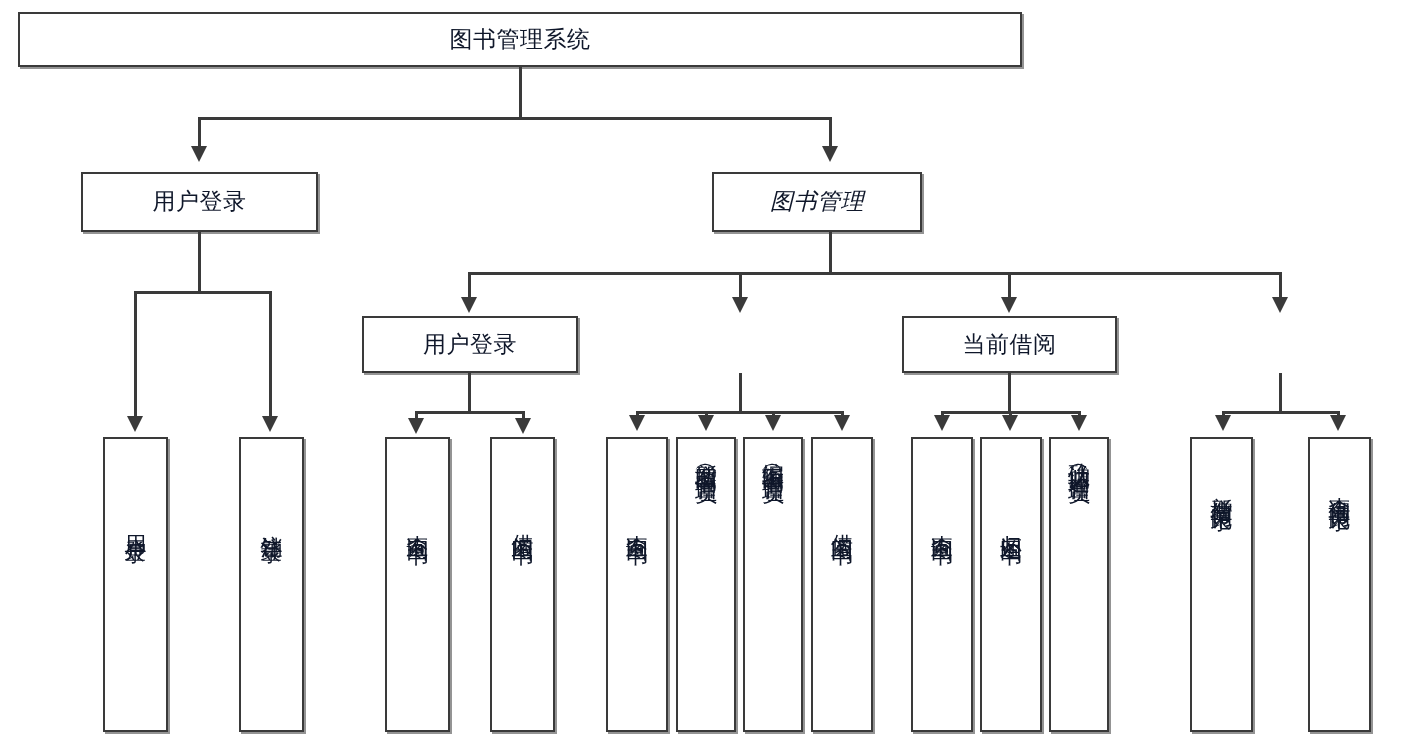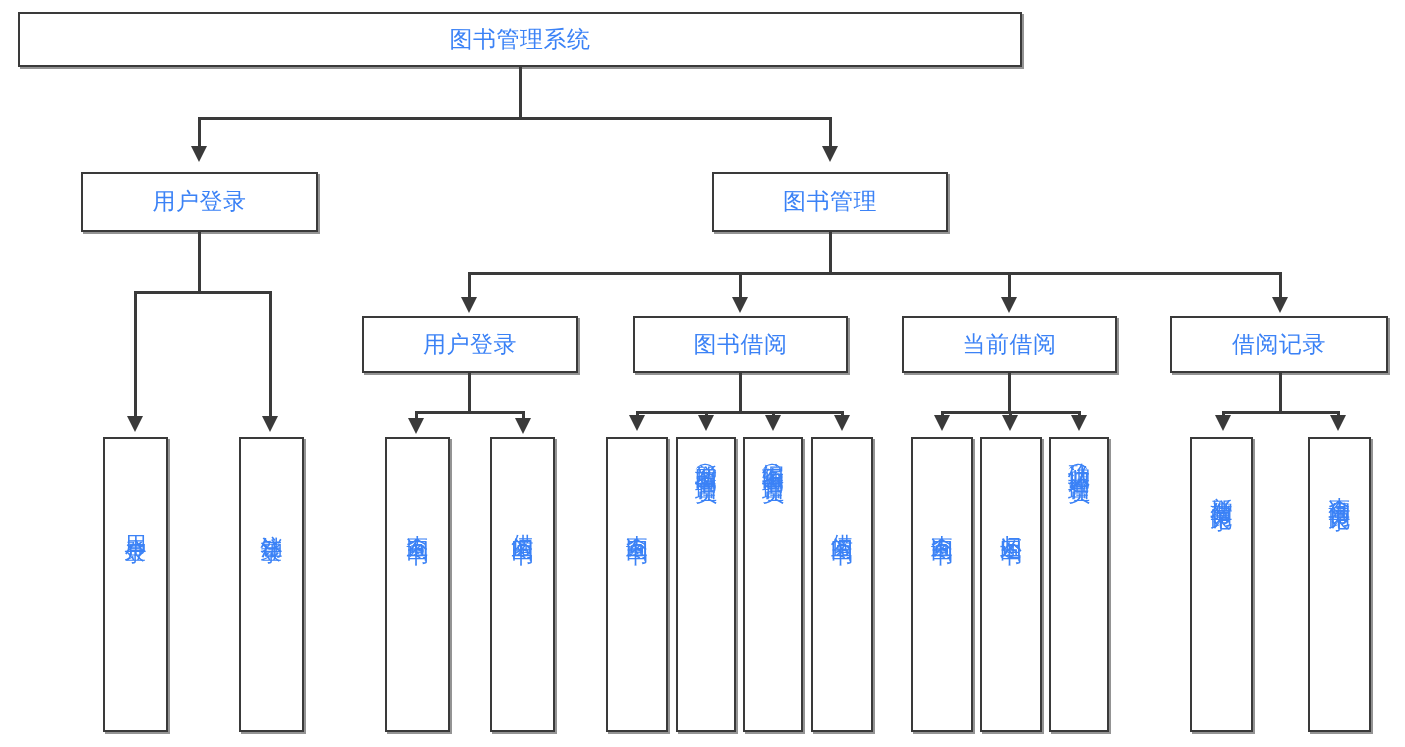--- a/index.html
+++ b/index.html
@@ -21,21 +21,21 @@
   
   .node {
     position: absolute;
     box-sizing: border-box;
     background: #ffffff;
     border: 2px solid #3a3a3a;
     box-shadow: 2px 2px 0 0 rgba(60,60,60,0.55);
     display: flex;
     align-items: center;
     justify-content: center;
-    color: #3b82f6;
+    color: #0f172a;
   }
   .node .label {
     display: block;
     text-align: center;
     line-height: 1.12;
     white-space: pre;
   }
   
   .node.h .label {
     font-size: 23px;
@@ -98,21 +98,21 @@
 
   <div class="ln v" style="left:198px; top:117px; width:3px; height:33px;"></div>
   <div class="arrow" style="left:191px; top:146px;"></div>
   <div class="ln v" style="left:829px; top:117px; width:3px; height:33px;"></div>
   <div class="arrow" style="left:822px; top:146px;"></div>
 
   <div class="node h" style="left:81px; top:172px; width:237px; height:60px;">
     <span class="label">用户登录</span>
   </div>
 
-  <div class="node h" style="left:712px; top:172px; width:236px; height:60px;">
+  <div class="node h" style="left:712px; top:172px; width:210px; height:60px;font-style:italic;">
     <span class="label">图书管理</span>
   </div>
 
   <div class="ln v" style="left:198px; top:232px; width:3px; height:61px;"></div>
   <div class="ln h" style="left:134px; top:291px; width:136px; height:3px;"></div>
   <div class="ln v" style="left:134px; top:291px; width:3px; height:129px;"></div>
   <div class="arrow" style="left:127px; top:416px;"></div>
   <div class="ln v" style="left:269px; top:291px; width:3px; height:129px;"></div>
   <div class="arrow" style="left:262px; top:416px;"></div>
 
@@ -123,28 +123,22 @@
   <div class="ln v" style="left:739px; top:272px; width:3px; height:29px;"></div>
   <div class="arrow" style="left:732px; top:297px;"></div>
   <div class="ln v" style="left:1008px; top:272px; width:3px; height:29px;"></div>
   <div class="arrow" style="left:1001px; top:297px;"></div>
   <div class="ln v" style="left:1279px; top:272px; width:3px; height:29px;"></div>
   <div class="arrow" style="left:1272px; top:297px;"></div>
 
   <div class="node h" style="left:362px; top:316px; width:216px; height:57px;">
     <span class="label">用户登录</span>
   </div>
-  <div class="node h" style="left:633px; top:316px; width:215px; height:57px;">
-    <span class="label">图书借阅</span>
-  </div>
   <div class="node h" style="left:902px; top:316px; width:215px; height:57px;">
     <span class="label">当前借阅</span>
-  </div>
-  <div class="node h" style="left:1170px; top:316px; width:218px; height:57px;">
-    <span class="label">借阅记录</span>
   </div>
 
   <div class="ln v" style="left:468px; top:373px; width:3px; height:40px;"></div>
   <div class="ln h" style="left:415px; top:411px; width:110px; height:3px;"></div>
   <div class="ln v" style="left:415px; top:411px; width:3px; height:14px;"></div>
   <div class="arrow" style="left:408px; top:418px;"></div>
   <div class="ln v" style="left:522px; top:411px; width:3px; height:14px;"></div>
   <div class="arrow" style="left:515px; top:418px;"></div>
 
   <div class="ln v" style="left:739px; top:373px; width:3px; height:40px;"></div>

